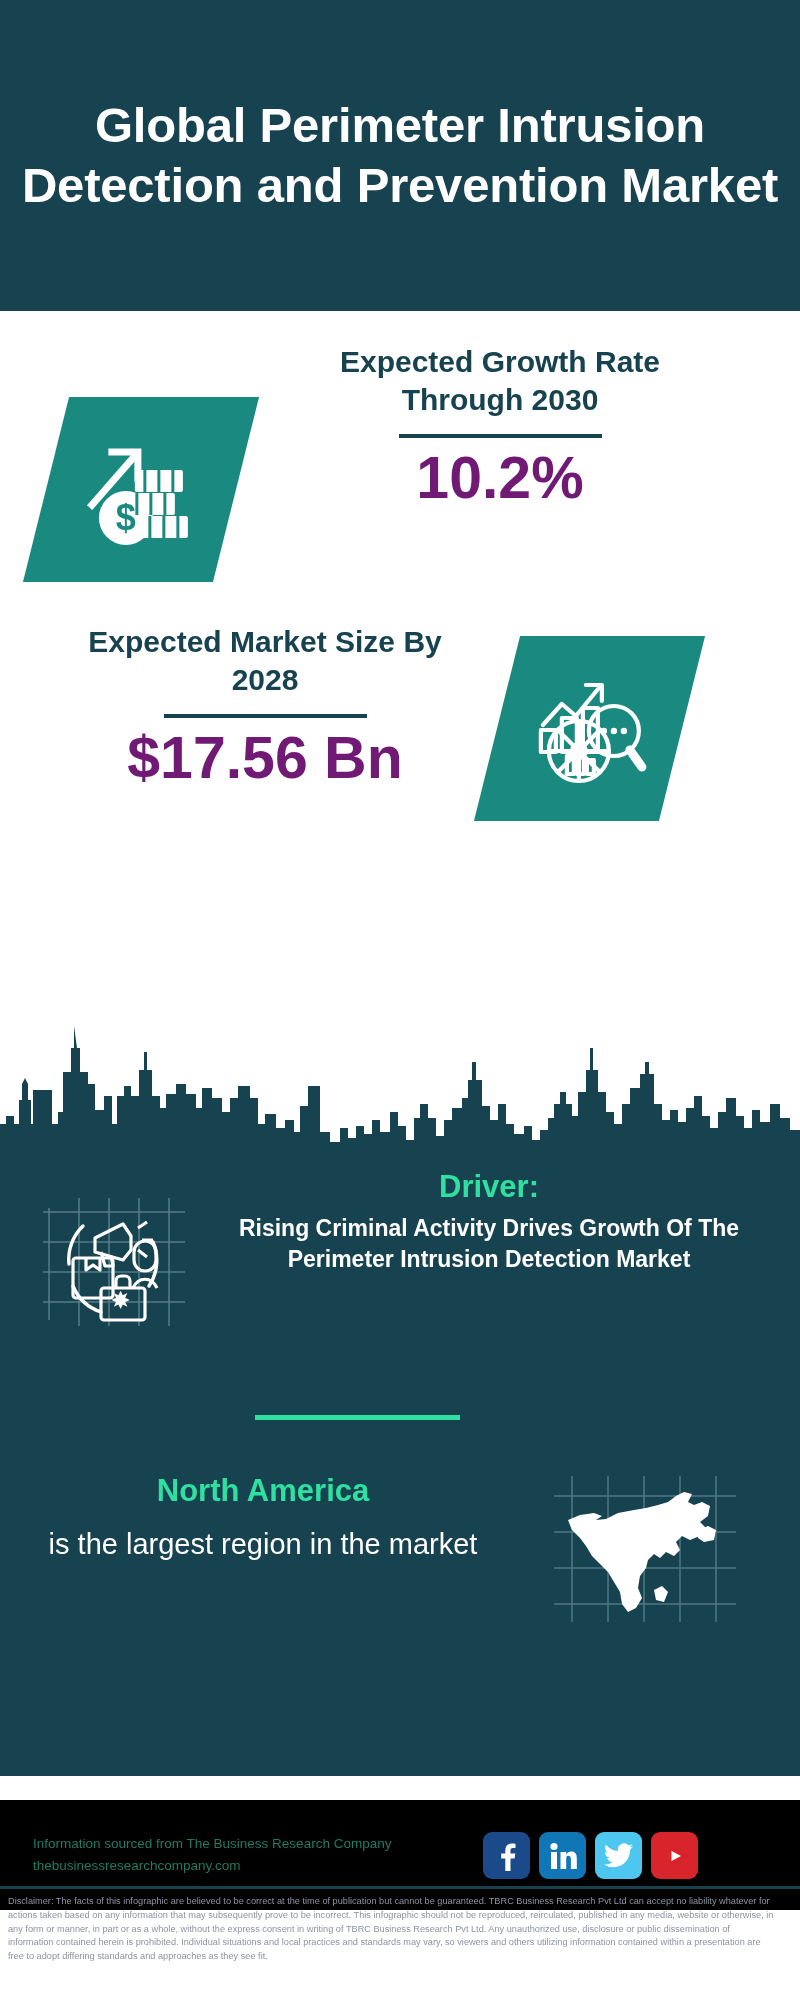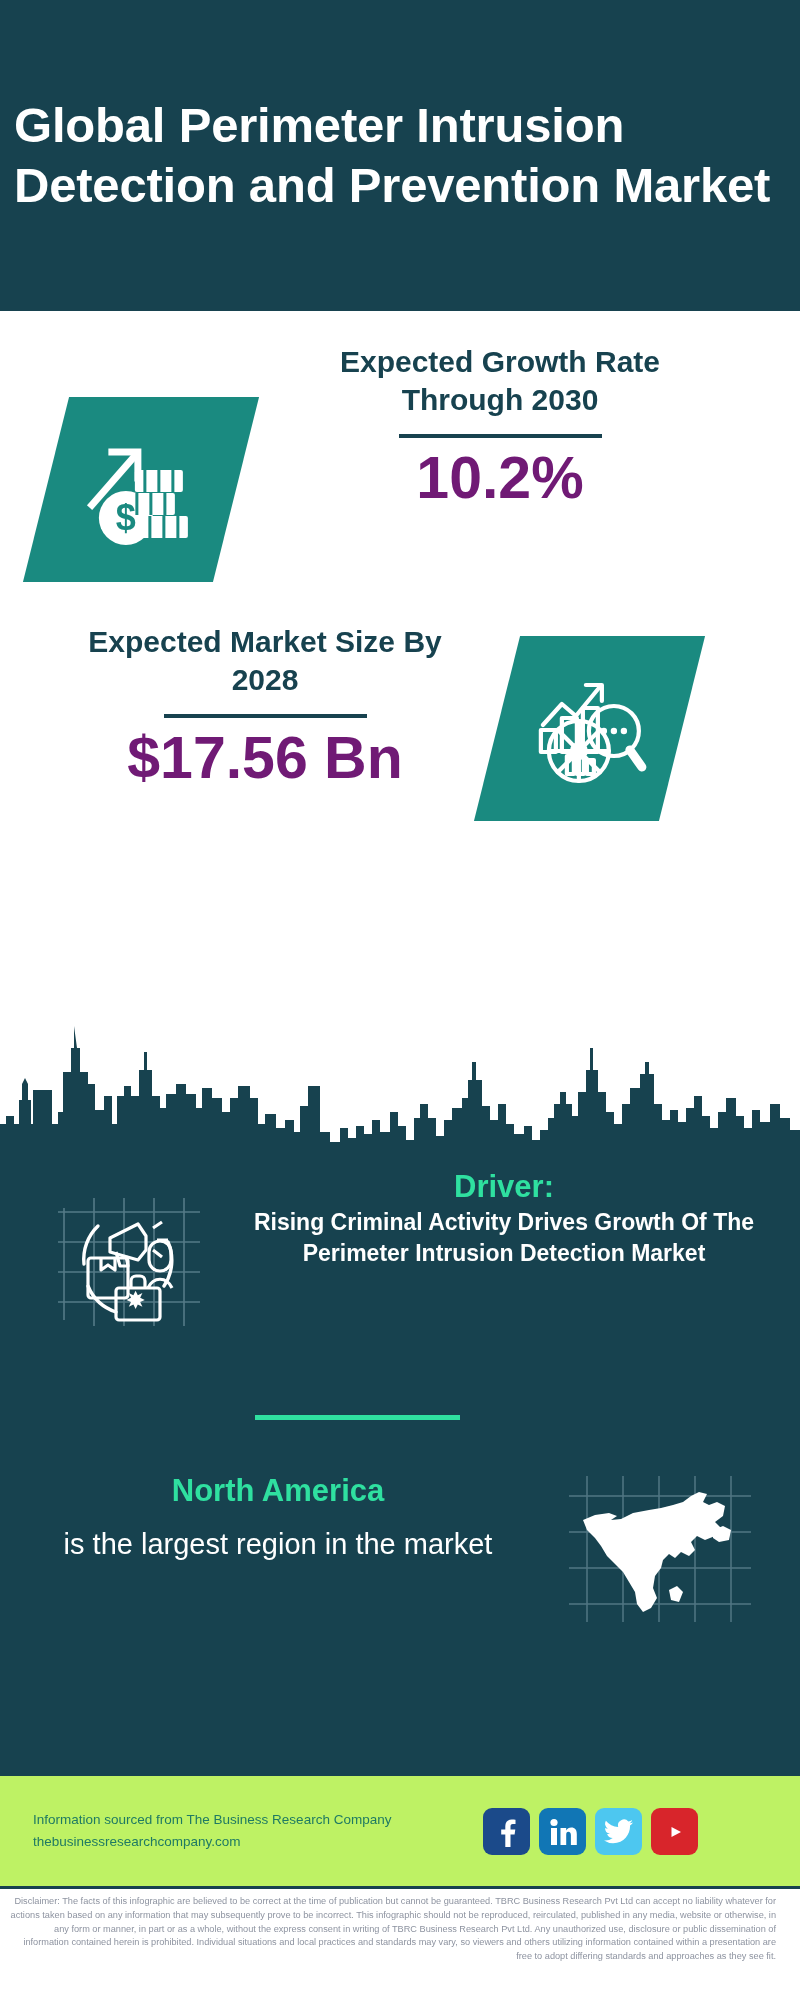--- a/index.html
+++ b/index.html
@@ -16,21 +16,21 @@
     width:800px; height:311px;
     background:#17424f;
     display:flex; align-items:center; justify-content:center;
     padding:0 14px;
   }
   .header-title {
     color:#ffffff;
     font-size:49px;
     font-weight:bold;
     line-height:1.22;
-    text-align:left;
+    text-align:center;
     letter-spacing:-0.2px;
   }
 
   
   .white-zone { position:relative; width:800px; height:690px; background:#fff; }
 
   
   .para {
     position:absolute;
     background:#1a8a80;
@@ -60,55 +60,55 @@
   }
 
   
   .skyline { position:absolute; left:0; width:800px; }
 
   
   .dark-zone {
     position:absolute; left:0; width:800px;
     background:#17424f;
   }
-  .driver-row { position:absolute; left:0; width:800px; display:flex;justify-content:center; }
+  .driver-row { position:absolute; left:0; width:800px; display:flex; }
   .driver-heading {
     color:#2fe0a0; font-weight:bold; font-size:31px;
     text-align:center; line-height:1.2;
   }
   .driver-text {
     color:#ffffff; font-weight:bold; font-size:23px;
-    text-align:center; line-height:1.32; margin-top:2px;
+    text-align:center; line-height:1.32; margin-top:8px;
   }
   .divider-green {
     position:absolute; height:5px; background:#2fe0a0;
   }
   .region-name {
     color:#2fe0a0; font-weight:bold; font-size:31px;
     text-align:center; line-height:1.2;
   }
   .region-text {
     color:#ffffff; font-size:29px; text-align:center;
     line-height:1.32; margin-top:16px;
   }
 
   
   .footer {
-    position:absolute; left:0; width:800px; background:#bef264;
-    display:flex; align-items:center;
+    position:absolute; left:0; width:800px; background:#000000;
+    display:flex; align-items:center;margin-top:24px;
   }
   .footer-sep { position:absolute; left:0; width:800px; height:3px; background:#17424f; }
   .footer-text { color:#1f7a63; font-size:13.5px; line-height:1.65; padding-left:33px; }
   .socials { position:absolute; display:flex; gap:9px; align-items:center; }
   .social { width:47px; height:47px; border-radius:9px; display:flex; align-items:center; justify-content:center; }
 
   .disclaimer {
     position:absolute; left:0; width:796px;
     color:#8d93a0; font-size:9.2px; line-height:1.5;
-    padding:6px 20px 0 8px; text-align:right;
+    padding:6px 20px 0 8px; text-align:left;
   }
   .disclaimer-sep { position:absolute; left:0; width:800px; height:3px; background:#17424f; }
 </style>
 </head>
 <body>
 
 <div class="header">
   <div class="header-title">Global Perimeter Intrusion Detection and Prevention Market</div>
 </div>
 

